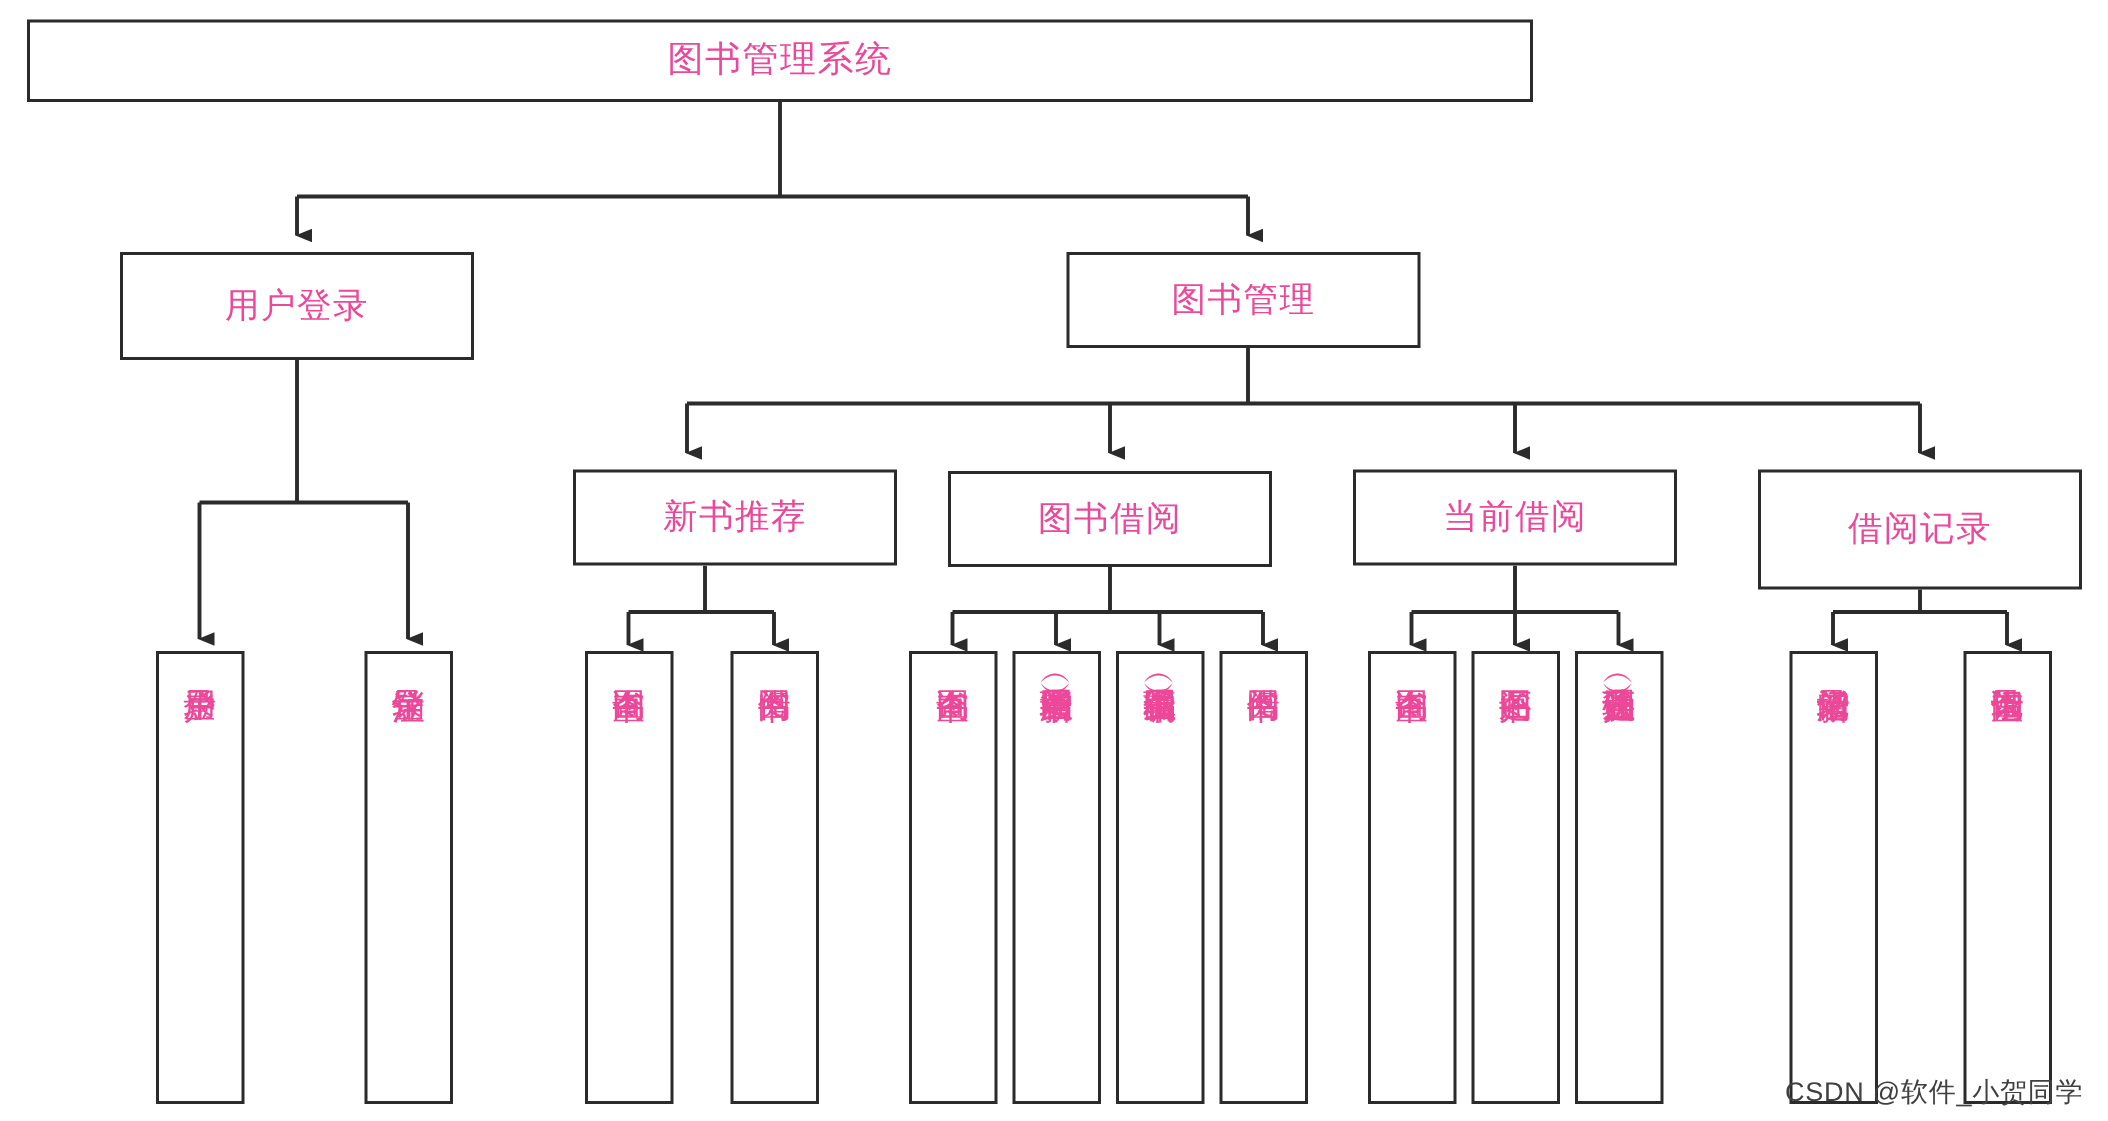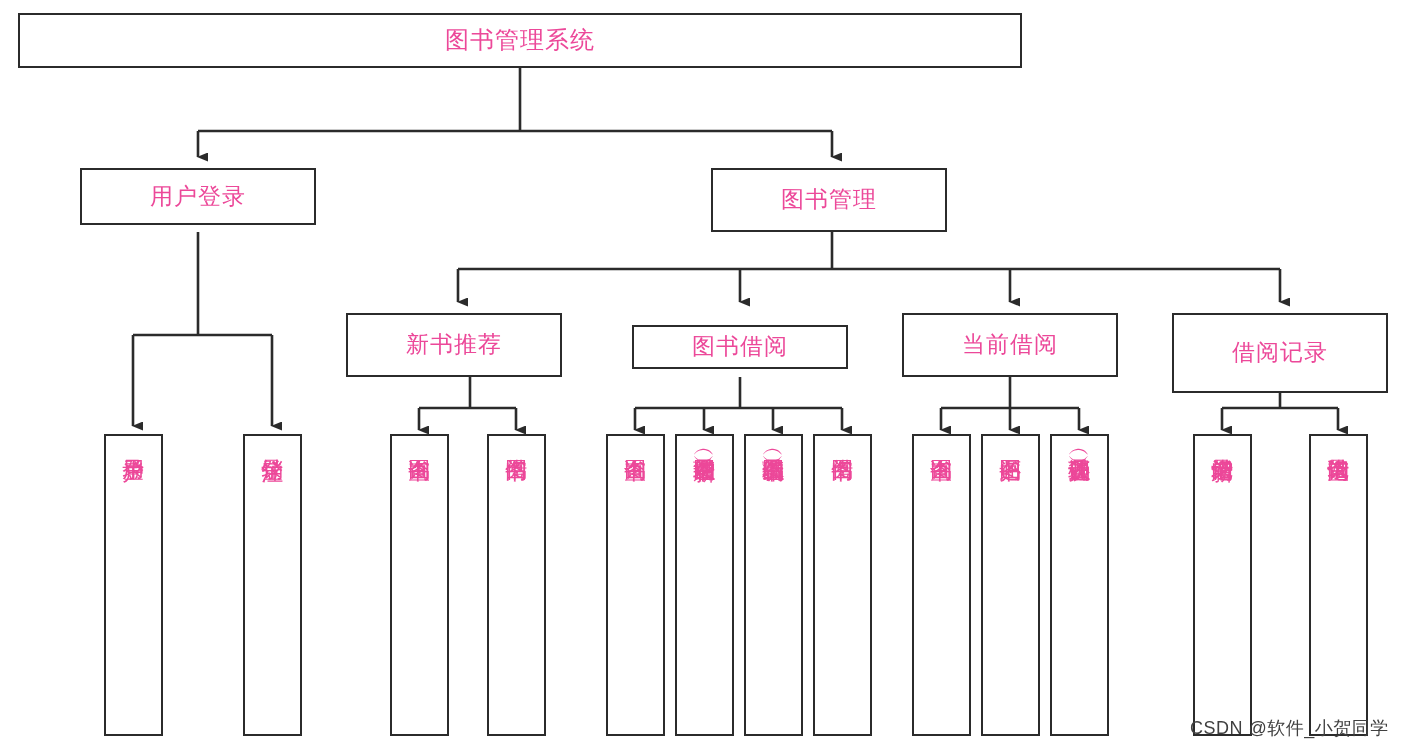--- a/index.html
+++ b/index.html
@@ -117,31 +117,31 @@
       <path d="M1222,408 L1338,408"></path>
       <path d="M1222,408 L1222,430" marker-end="url(#arrow)"></path>
       <path d="M1338,408 L1338,430" marker-end="url(#arrow)"></path>
     </g>
   </svg>
 
   <div class="node root horiz" style="left:18px; top:13px; width:1004px; height:55px;">
     <span>图书管理系统</span>
   </div>
 
-  <div class="node horiz" style="left:80px; top:168px; width:236px; height:57px;">
+  <div class="node horiz" style="left:80px; top:168px; width:236px; height:72px;">
     <span>用户登录</span>
   </div>
   <div class="node horiz" style="left:711px; top:168px; width:236px; height:64px;">
     <span>图书管理</span>
   </div>
 
-  <div class="node horiz" style="left:346px; top:313px; width:216px; height:64px;">
+  <div class="node horiz" style="left:382px; top:313px; width:216px; height:64px;">
     <span>新书推荐</span>
   </div>
-  <div class="node horiz" style="left:632px; top:325px; width:216px; height:44px;text-align:center;">
+  <div class="node horiz" style="left:632px; top:314px; width:216px; height:64px;text-align:center;">
     <span>图书借阅</span>
   </div>
   <div class="node horiz" style="left:902px; top:313px; width:216px; height:64px;">
     <span>当前借阅</span>
   </div>
   <div class="node horiz" style="left:1172px; top:313px; width:216px; height:80px;">
     <span>借阅记录</span>
   </div>
 
   <div class="node leaf" style="left:104px; top:434px; width:59px; height:302px;">

